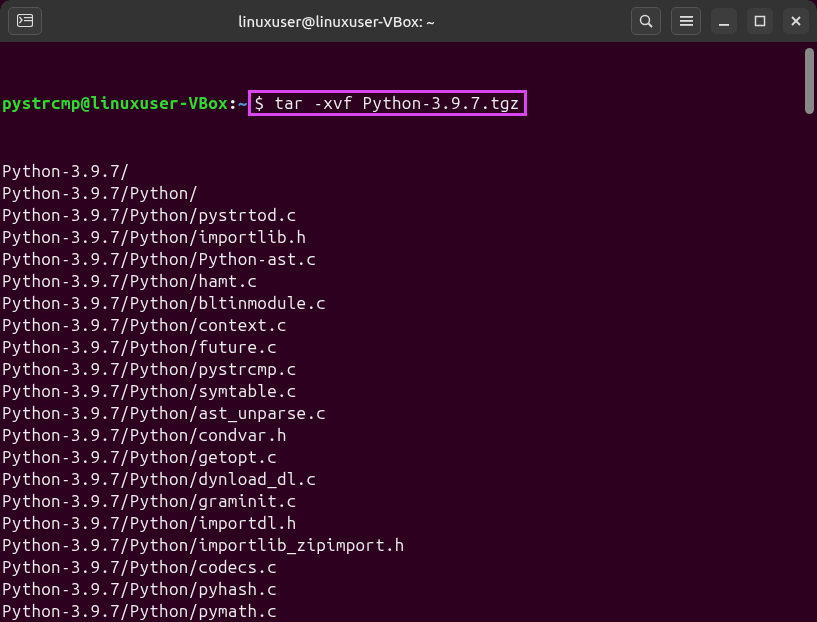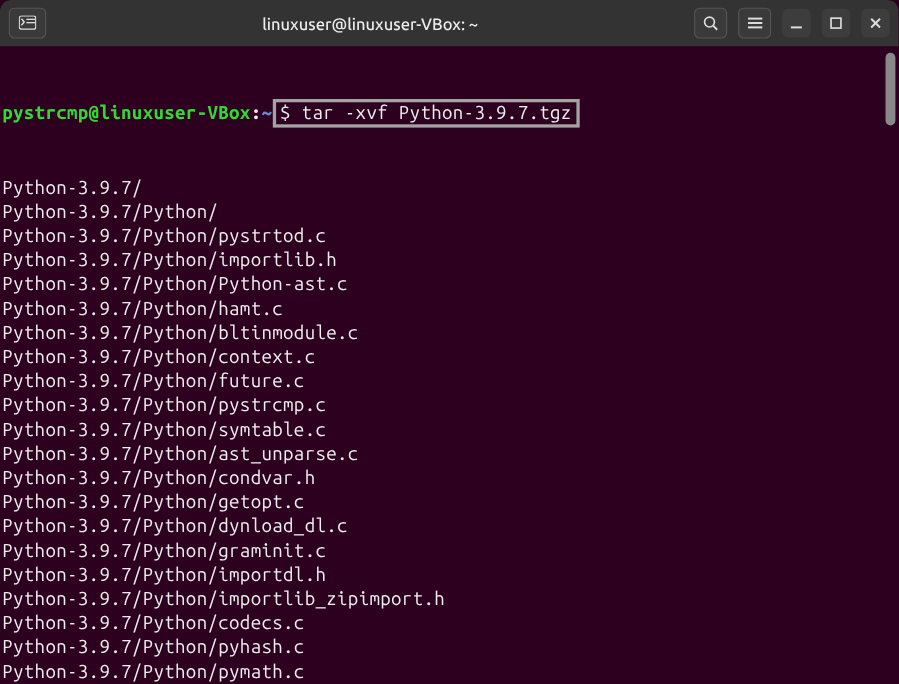--- a/index.html
+++ b/index.html
@@ -88,21 +88,21 @@
     }
     .prompt-path {
       color: #5b8dcf;
       font-weight: bold;
     }
     .prompt-colon {
       color: #eeeeee;
       font-weight: bold;
     }
     .cmd-highlight {
-      border: 3px solid #a3a3a3;
+      border: 3px solid #d946ef;
       padding: 0 4px;
       display: inline-block;
       line-height: 20px;
     }
     .scrollbar {
       position: absolute;
       right: 3px;
       top: 6px;
       width: 9px;
       height: 66px;

